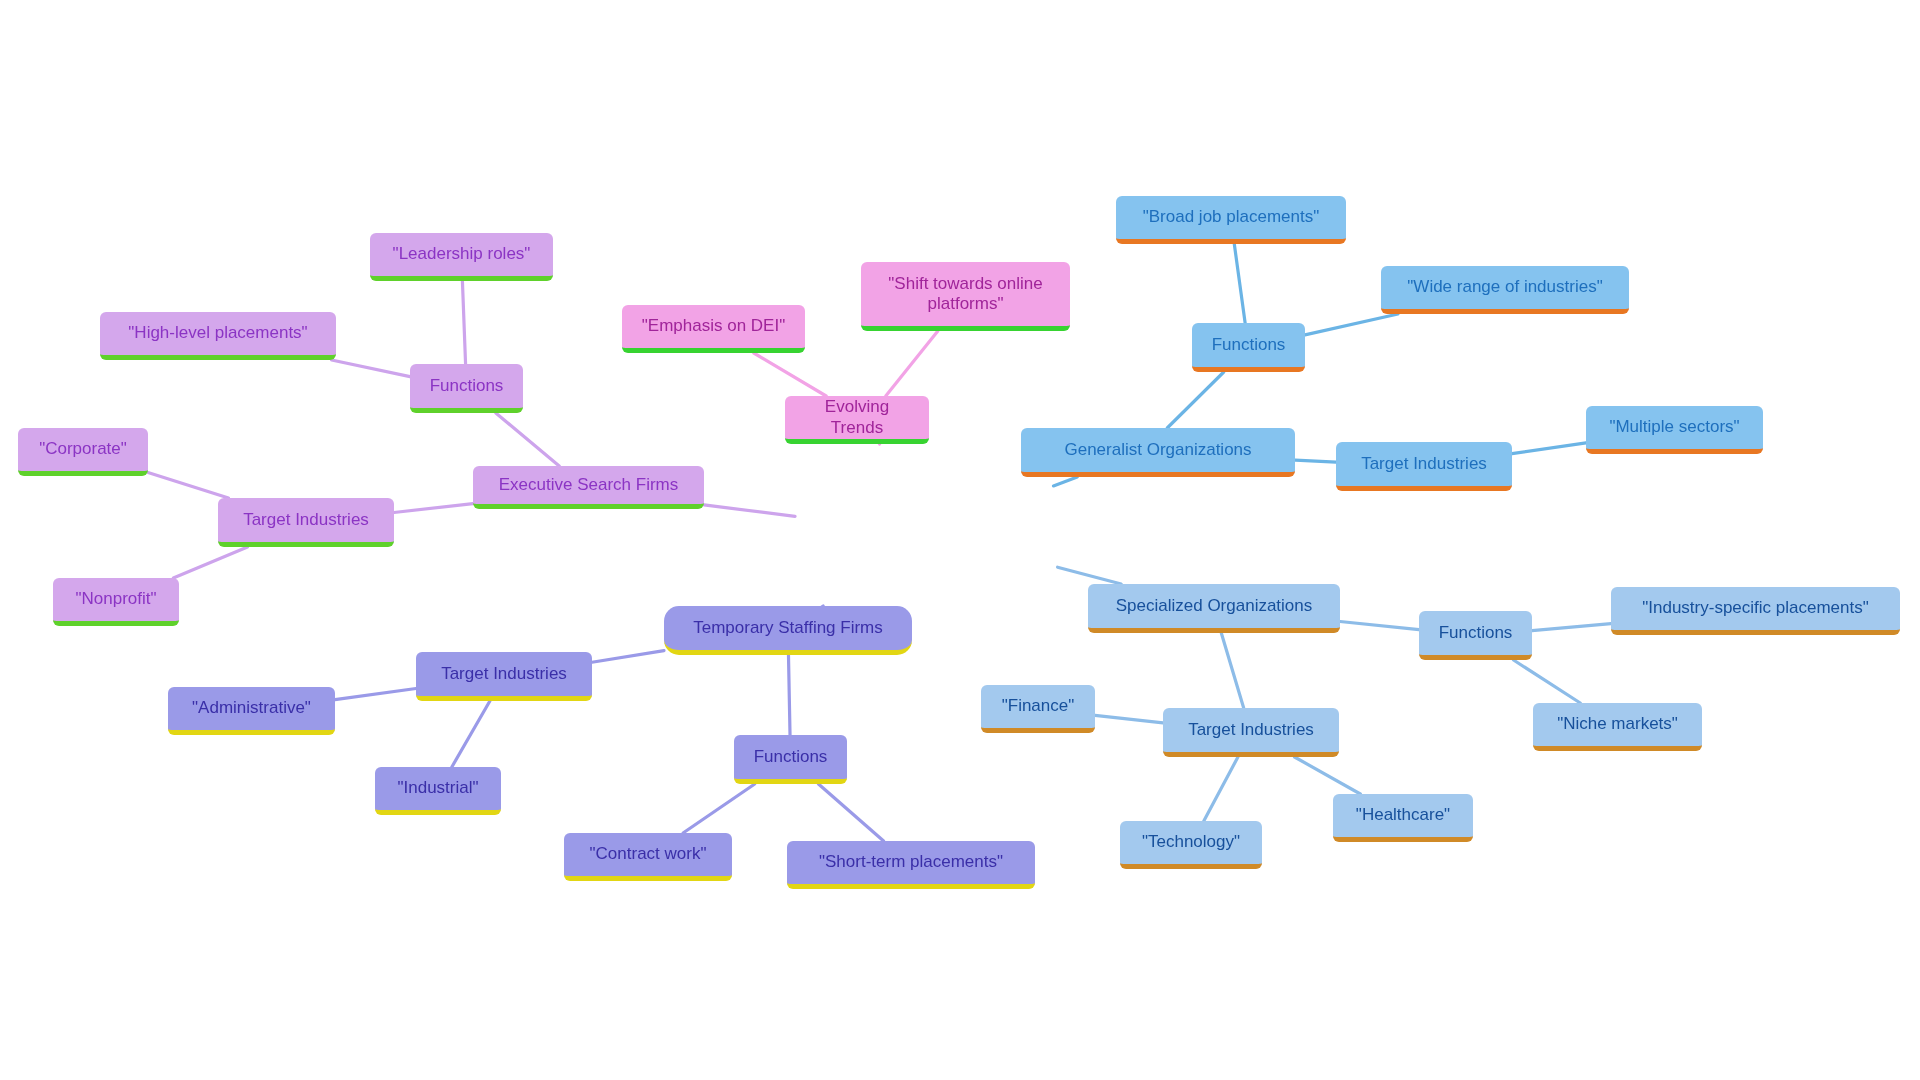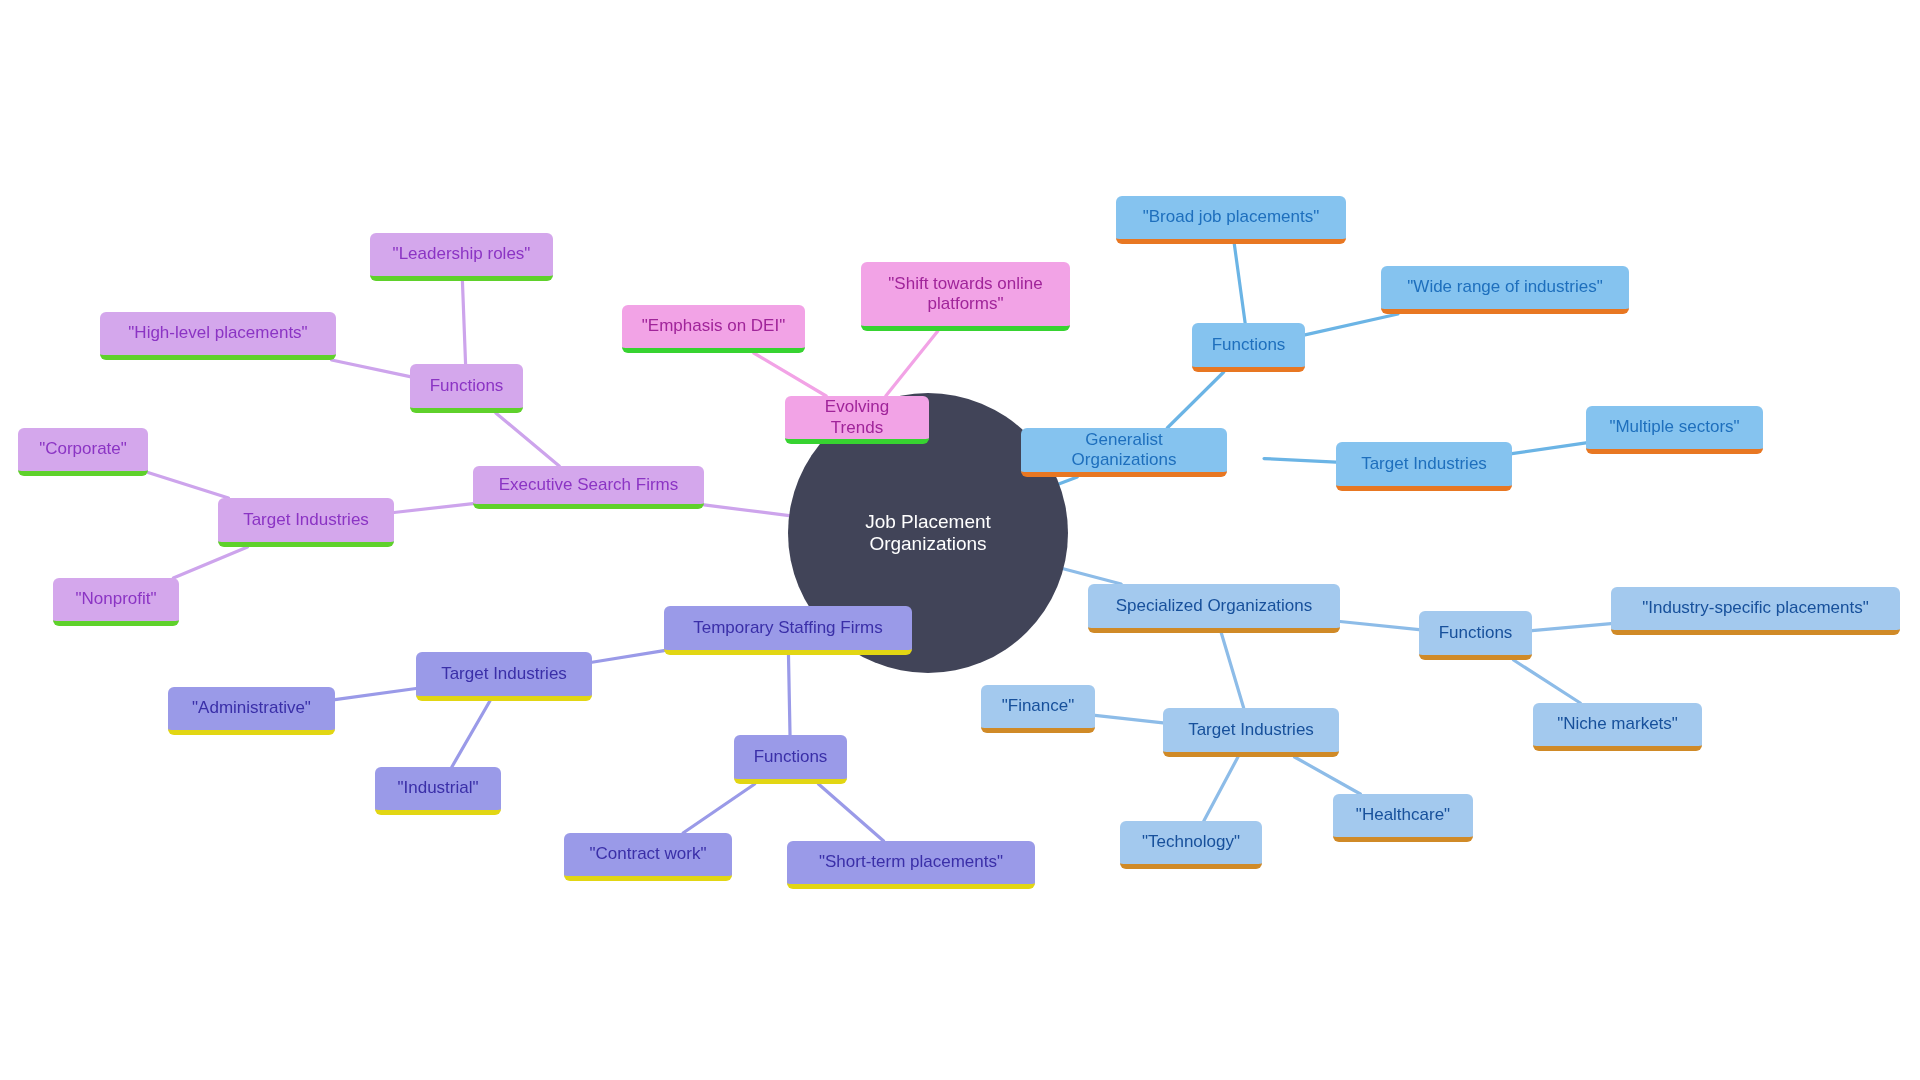--- a/index.html
+++ b/index.html
@@ -113,42 +113,39 @@
       <line x1="1512" y1="453.6776447105788" x2="1586" y2="442.8952095808383" stroke="#6bb4e5" stroke-width="3.2" stroke-linecap="round"></line>
       <line x1="1057.5615429813877" y1="567.2024352975342" x2="1121.1920529801325" y2="584" stroke="#8dbce8" stroke-width="3.2" stroke-linecap="round"></line>
       <line x1="1340" y1="621.5095602294455" x2="1419" y2="629.6663479923518" stroke="#8dbce8" stroke-width="3.2" stroke-linecap="round"></line>
       <line x1="1532" y1="630.55625" x2="1611" y2="623.64375" stroke="#8dbce8" stroke-width="3.2" stroke-linecap="round"></line>
       <line x1="1513.5218579234972" y1="660" x2="1580.2540983606557" y2="703" stroke="#8dbce8" stroke-width="3.2" stroke-linecap="round"></line>
       <line x1="1221.3104838709678" y1="633" x2="1243.6895161290322" y2="708" stroke="#8dbce8" stroke-width="3.2" stroke-linecap="round"></line>
       <line x1="1163" y1="722.7910798122066" x2="1095" y2="715.2887323943662" stroke="#8dbce8" stroke-width="3.2" stroke-linecap="round"></line>
       <line x1="1237.9333333333334" y1="757" x2="1203.8" y2="821" stroke="#8dbce8" stroke-width="3.2" stroke-linecap="round"></line>
       <line x1="1294.5555555555557" y1="757" x2="1360.3333333333333" y2="794" stroke="#8dbce8" stroke-width="3.2" stroke-linecap="round"></line>
     </svg>
-  <div class="root-node" id="root-node" style="left: 788px; top: 393px; width: 280px; height: 280px; background: rgb(65, 68, 88); color: rgb(255, 255, 255);">
-    <span class="label" style="padding: 0px 22px;">Job Placement Organizations</span>
-  </div>
   <div id="node-layer">
       <div class="node fam-pink" style="left: 785px; top: 396px; width: 144px; height: 48px; font-size: 17px;"><span class="label">Evolving Trends</span></div>
       <div class="node fam-pink" style="left: 622px; top: 305px; width: 183px; height: 48px; font-size: 17px;"><span class="label">"Emphasis on DEI"</span></div>
       <div class="node fam-pink" style="left: 861px; top: 262px; width: 209px; height: 69px; font-size: 17px;"><span class="label">"Shift towards online platforms"</span></div>
       <div class="node fam-violet" style="left: 473px; top: 466px; width: 231px; height: 43px; font-size: 17px;"><span class="label">Executive Search Firms</span></div>
       <div class="node fam-violet" style="left: 410px; top: 364px; width: 113px; height: 49px; font-size: 17px;"><span class="label">Functions</span></div>
       <div class="node fam-violet" style="left: 370px; top: 233px; width: 183px; height: 48px; font-size: 17px;"><span class="label">"Leadership roles"</span></div>
       <div class="node fam-violet" style="left: 100px; top: 312px; width: 236px; height: 48px; font-size: 17px;"><span class="label">"High-level placements"</span></div>
       <div class="node fam-violet" style="left: 218px; top: 498px; width: 176px; height: 49px; font-size: 17px;"><span class="label">Target Industries</span></div>
       <div class="node fam-violet" style="left: 18px; top: 428px; width: 130px; height: 48px; font-size: 17px;"><span class="label">"Corporate"</span></div>
       <div class="node fam-violet" style="left: 53px; top: 578px; width: 126px; height: 48px; font-size: 17px;"><span class="label">"Nonprofit"</span></div>
-      <div class="node fam-periwinkle" style="left: 664px; top: 606px; width: 248px; height: 49px; font-size: 17px;"><span class="label">Temporary Staffing Firms</span></div>
+      <div class="node fam-periwinkle" style="left: 664px; top: 606px; width: 248px; height: 49px; font-size: 17px; border-radius: 15px;"><span class="label">Temporary Staffing Firms</span></div>
       <div class="node fam-periwinkle" style="left: 416px; top: 652px; width: 176px; height: 49px; font-size: 17px;"><span class="label">Target Industries</span></div>
       <div class="node fam-periwinkle" style="left: 168px; top: 687px; width: 167px; height: 48px; font-size: 17px;"><span class="label">"Administrative"</span></div>
       <div class="node fam-periwinkle" style="left: 375px; top: 767px; width: 126px; height: 48px; font-size: 17px;"><span class="label">"Industrial"</span></div>
       <div class="node fam-periwinkle" style="left: 734px; top: 735px; width: 113px; height: 49px; font-size: 17px;"><span class="label">Functions</span></div>
       <div class="node fam-periwinkle" style="left: 564px; top: 833px; width: 168px; height: 48px; font-size: 17px;"><span class="label">"Contract work"</span></div>
       <div class="node fam-periwinkle" style="left: 787px; top: 841px; width: 248px; height: 48px; font-size: 17px;"><span class="label">"Short-term placements"</span></div>
-      <div class="node fam-blue" style="left: 1021px; top: 428px; width: 206px; height: 49px; font-size: 17px;"><span class="label">Generalist Organizations</span></div>
+      <div class="node fam-blue" style="left: 1021px; top: 428px; width: 274px; height: 49px; font-size: 17px;"><span class="label">Generalist Organizations</span></div>
       <div class="node fam-blue" style="left: 1192px; top: 323px; width: 113px; height: 49px; font-size: 17px;"><span class="label">Functions</span></div>
       <div class="node fam-blue" style="left: 1116px; top: 196px; width: 230px; height: 48px; font-size: 17px;"><span class="label">"Broad job placements"</span></div>
       <div class="node fam-blue" style="left: 1381px; top: 266px; width: 248px; height: 48px; font-size: 17px;"><span class="label">"Wide range of industries"</span></div>
       <div class="node fam-blue" style="left: 1336px; top: 442px; width: 176px; height: 49px; font-size: 17px;"><span class="label">Target Industries</span></div>
       <div class="node fam-blue" style="left: 1586px; top: 406px; width: 177px; height: 48px; font-size: 17px;"><span class="label">"Multiple sectors"</span></div>
       <div class="node fam-blue-dk" style="left: 1088px; top: 584px; width: 252px; height: 49px; font-size: 17px;"><span class="label">Specialized Organizations</span></div>
       <div class="node fam-blue-dk" style="left: 1419px; top: 611px; width: 113px; height: 49px; font-size: 17px;"><span class="label">Functions</span></div>
       <div class="node fam-blue-dk" style="left: 1611px; top: 587px; width: 289px; height: 48px; font-size: 17px;"><span class="label">"Industry-specific placements"</span></div>
       <div class="node fam-blue-dk" style="left: 1533px; top: 703px; width: 169px; height: 48px; font-size: 17px;"><span class="label">"Niche markets"</span></div>
       <div class="node fam-blue-dk" style="left: 1163px; top: 708px; width: 176px; height: 49px; font-size: 17px;"><span class="label">Target Industries</span></div>

